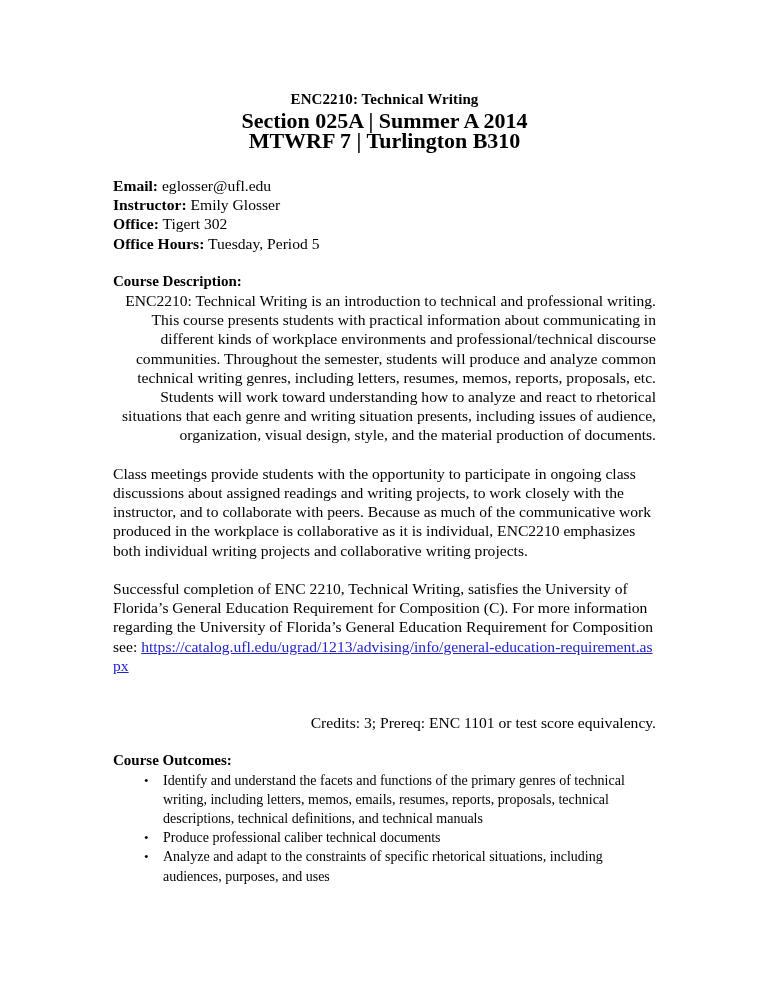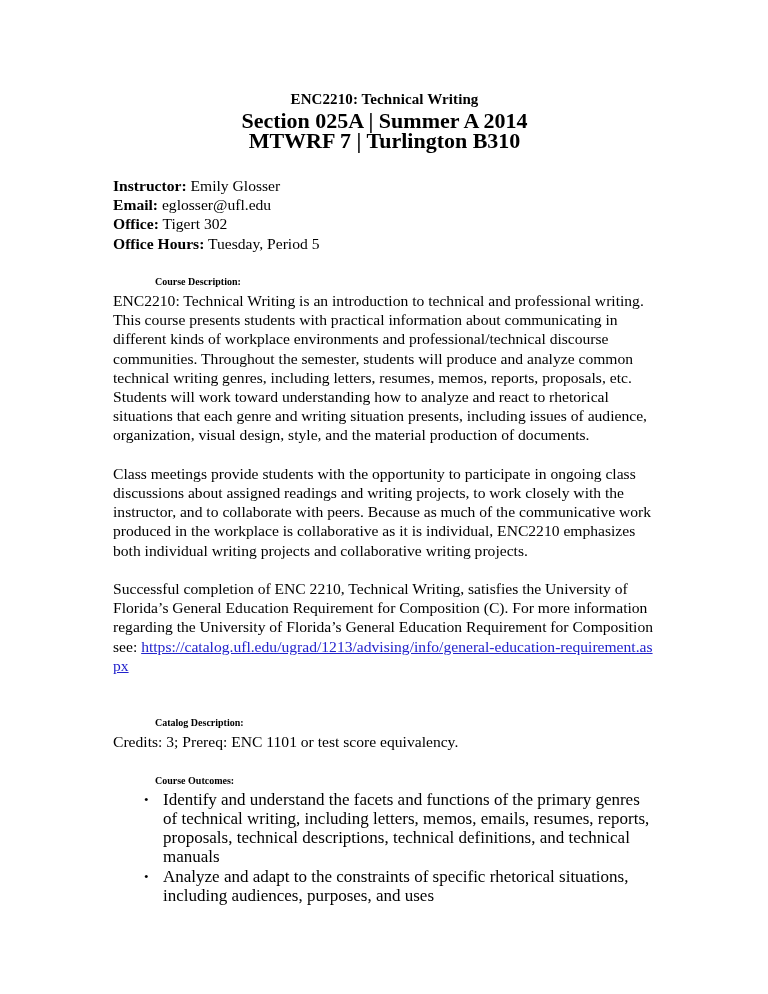--- a/index.html
+++ b/index.html
@@ -52,35 +52,35 @@
   }
   .info-label {
     font-weight: bold;
   }
 
   
   .section {
     margin-top: 19px;
   }
   .section-heading {
-    font-size: 10px;
+    font-size: 15px;
     font-weight: bold;
     line-height: 19.2px;
-    margin-left: 42px;
   }
   .para {
     font-size: 15.6px;
     line-height: 19.2px;
     text-align: left;
   }
   .para + .para {
     margin-top: 19.2px;
   }
   .tight {
     margin-top: 0;
+    text-align: right;
   }
 
   .link {
     color: #2222cc;
     text-decoration: underline;
     word-break: break-all;
   }
 
   .spacer-line {
     height: 19.2px;
@@ -88,21 +88,21 @@
 
   
   ul.bullets {
     list-style: none;
     margin: 0;
     padding: 0;
   }
   ul.bullets > li {
     position: relative;
     padding-left: 50px;
-    font-size: 17px;
+    font-size: 14px;
     line-height: 19.2px;
     margin: 0;
   }
   ul.bullets > li::before {
     content: "\2022";
     position: absolute;
     left: 31px;
     top: 0;
     font-size: 13px;
     line-height: 19.2px;
@@ -114,26 +114,26 @@
 <div class="page">
 
   <div class="title-block">
     <div class="doc-title">ENC2210: Technical Writing</div>
     <div class="doc-subtitle">Section 025A | Summer A 2014</div>
     <div class="doc-subtitle">MTWRF 7 | Turlington B310</div>
   </div>
 
   <div class="info-block">
     <div class="info-line">
+      <span class="info-label">Email:</span>
+      <span>eglosser@ufl.edu</span>
+    </div>
+    <div class="info-line">
       <span class="info-label">Instructor:</span>
       <span>Emily Glosser</span>
-    </div>
-    <div class="info-line">
-      <span class="info-label">Email:</span>
-      <span>eglosser@ufl.edu</span>
     </div>
     <div class="info-line">
       <span class="info-label">Office:</span>
       <span>Tigert 302</span>
     </div>
     <div class="info-line">
       <span class="info-label">Office Hours:</span>
       <span>Tuesday, Period 5</span>
     </div>
   </div>
@@ -141,25 +141,25 @@
   <div class="section">
     <div class="section-heading">Course Description:</div>
     <div class="para tight">ENC2210: Technical Writing is an introduction to technical and professional writing. This course presents students with practical information about communicating in different kinds of workplace environments and professional/technical discourse communities. Throughout the semester, students will produce and analyze common technical writing genres, including letters, resumes, memos, reports, proposals, etc. Students will work toward understanding how to analyze and react to rhetorical situations that each genre and writing situation presents, including issues of audience, organization, visual design, style, and the material production of documents.</div>
     <div class="para">Class meetings provide students with the opportunity to participate in ongoing class discussions about assigned readings and writing projects, to work closely with the instructor, and to collaborate with peers. Because as much of the communicative work produced in the workplace is collaborative as it is individual, ENC2210 emphasizes both individual writing projects and collaborative writing projects.</div>
     <div class="para"><span>Successful completion of ENC 2210, Technical Writing, satisfies the University of Florida’s General Education Requirement for Composition (C). For more information regarding the University of Florida’s General Education Requirement for Composition see: </span><a class="link" href="#" style="color: rgb(34, 34, 204);">https://catalog.ufl.edu/ugrad/1213/advising/info/general-education-requirement.aspx</a></div>
   </div>
 
   <div class="spacer-line"></div>
 
   <div class="section">
-    <div class="section-heading">Catalog Description:</div>
     <div class="para tight">Credits: 3; Prereq: ENC 1101 or test score equivalency.</div>
   </div>
 
   <div class="section">
     <div class="section-heading">Course Outcomes:</div>
     <ul class="bullets">
       <li>Identify and understand the facets and functions of the primary genres of technical writing, including letters, memos, emails, resumes, reports, proposals, technical descriptions, technical definitions, and technical manuals</li>
+      <li>Produce professional caliber technical documents</li>
       <li>Analyze and adapt to the constraints of specific rhetorical situations, including audiences, purposes, and uses</li>
     </ul>
   </div>
 
 </div>
 
 </body></html>

